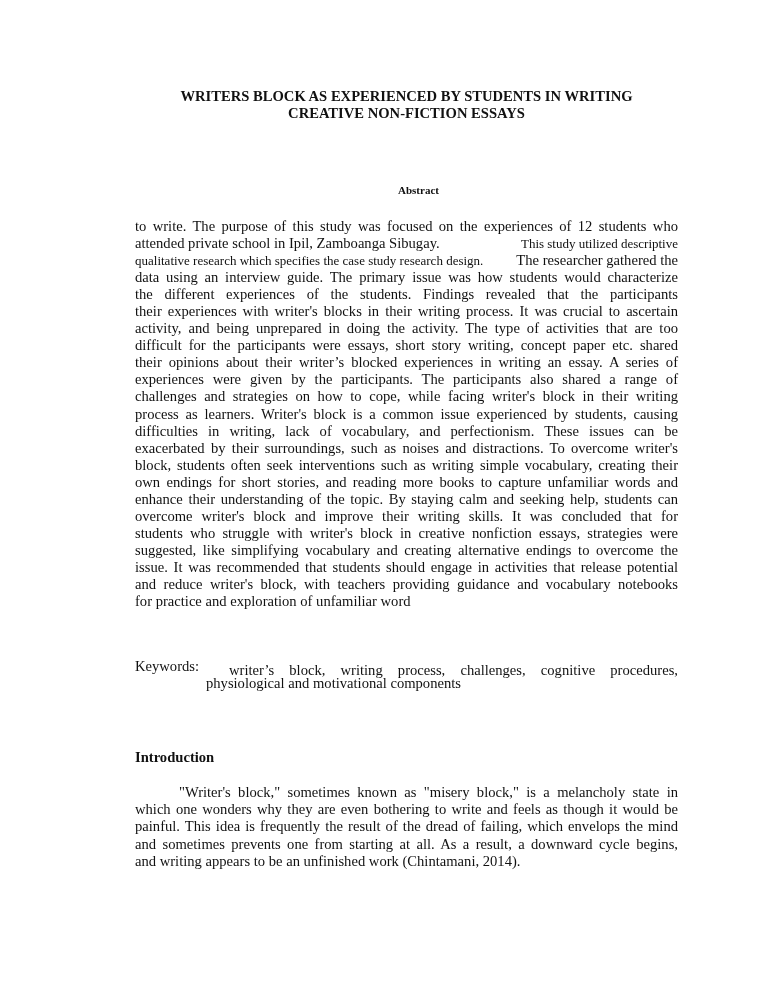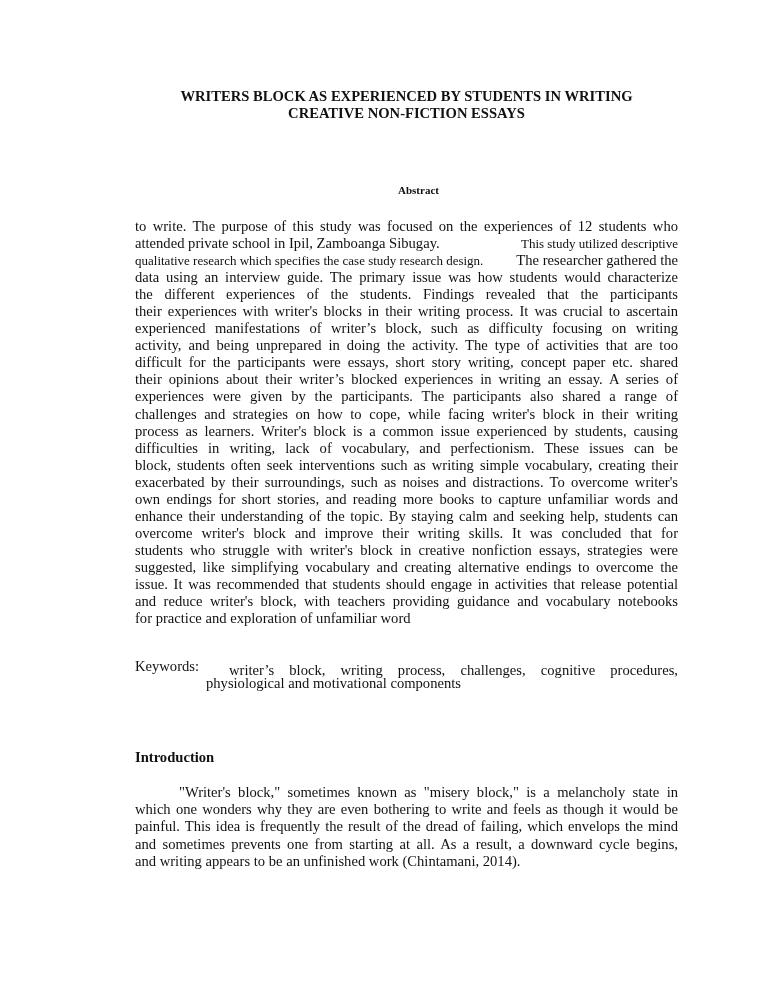--- a/index.html
+++ b/index.html
@@ -140,30 +140,29 @@
       <span>attended private school in Ipil, Zamboanga Sibugay.</span>
       <span class="s">This study utilized descriptive</span>
     </div>
     <div class="mixed">
       <span class="s">qualitative research which specifies the case study research design.</span>
       <span>The researcher gathered the</span>
     </div>
     <span class="line">data using an interview guide. The primary issue was how students would characterize</span>
     <span class="line">the different experiences of the students. Findings revealed that the participants</span>
     <span class="line">their experiences with writer's blocks in their writing process. It was crucial to ascertain</span>
-    <span class="line">experienced manifestations of writer’s block, such as difficulty focusing on writing</span>
     <span class="line">activity, and being unprepared in doing the activity. The type of activities that are too</span>
     <span class="line">difficult for the participants were essays, short story writing, concept paper etc. shared</span>
     <span class="line">their opinions about their writer’s blocked experiences in writing an essay. A series of</span>
     <span class="line">experiences were given by the participants. The participants also shared a range of</span>
     <span class="line">challenges and strategies on how to cope, while facing writer's block in their writing</span>
     <span class="line">process as learners. Writer's block is a common issue experienced by students, causing</span>
     <span class="line">difficulties in writing, lack of vocabulary, and perfectionism. These issues can be</span>
+    <span class="line">exacerbated by their surroundings, such as noises and distractions. To overcome writer's</span>
     <span class="line">block, students often seek interventions such as writing simple vocabulary, creating their</span>
-    <span class="line">exacerbated by their surroundings, such as noises and distractions. To overcome writer's</span>
     <span class="line">own endings for short stories, and reading more books to capture unfamiliar words and</span>
     <span class="line">enhance their understanding of the topic. By staying calm and seeking help, students can</span>
     <span class="line">overcome writer's block and improve their writing skills. It was concluded that for</span>
     <span class="line">students who struggle with writer's block in creative nonfiction essays, strategies were</span>
     <span class="line">suggested, like simplifying vocabulary and creating alternative endings to overcome the</span>
     <span class="line">issue. It was recommended that students should engage in activities that release potential</span>
     <span class="line">and reduce writer's block, with teachers providing guidance and vocabulary notebooks</span>
     <span class="line last">for practice and exploration of unfamiliar word</span>
   </div>
 

